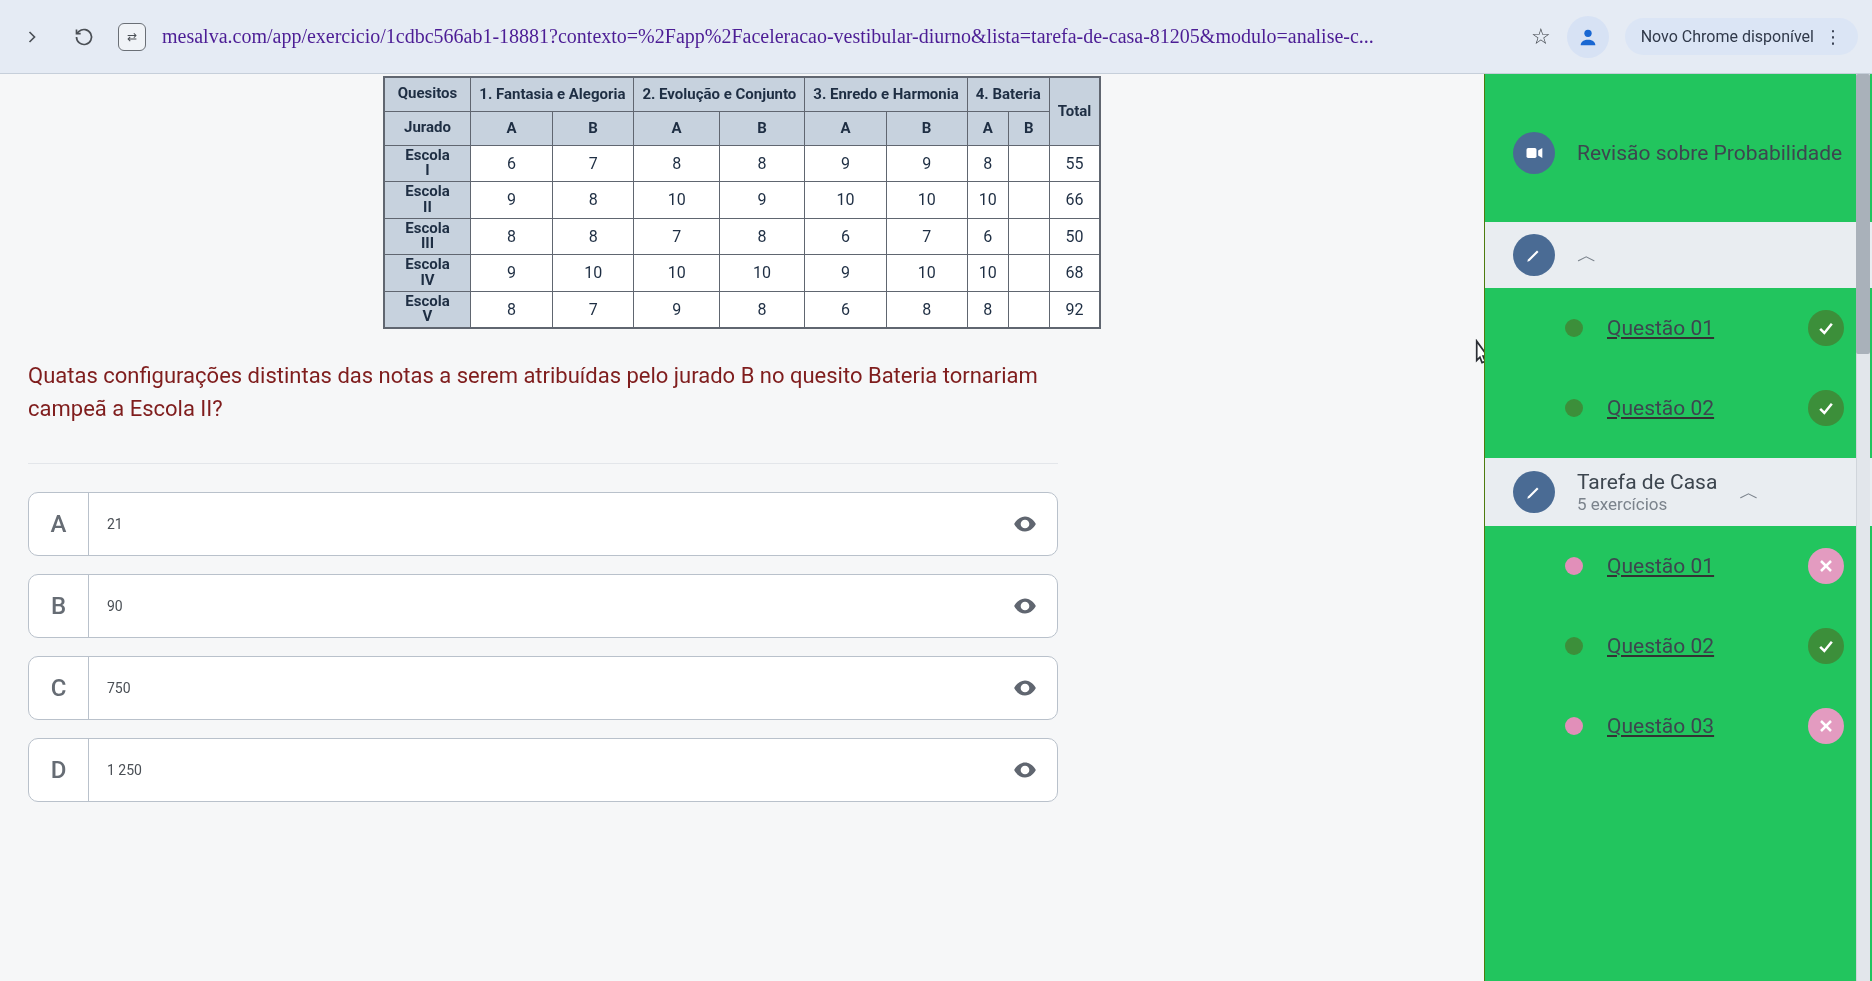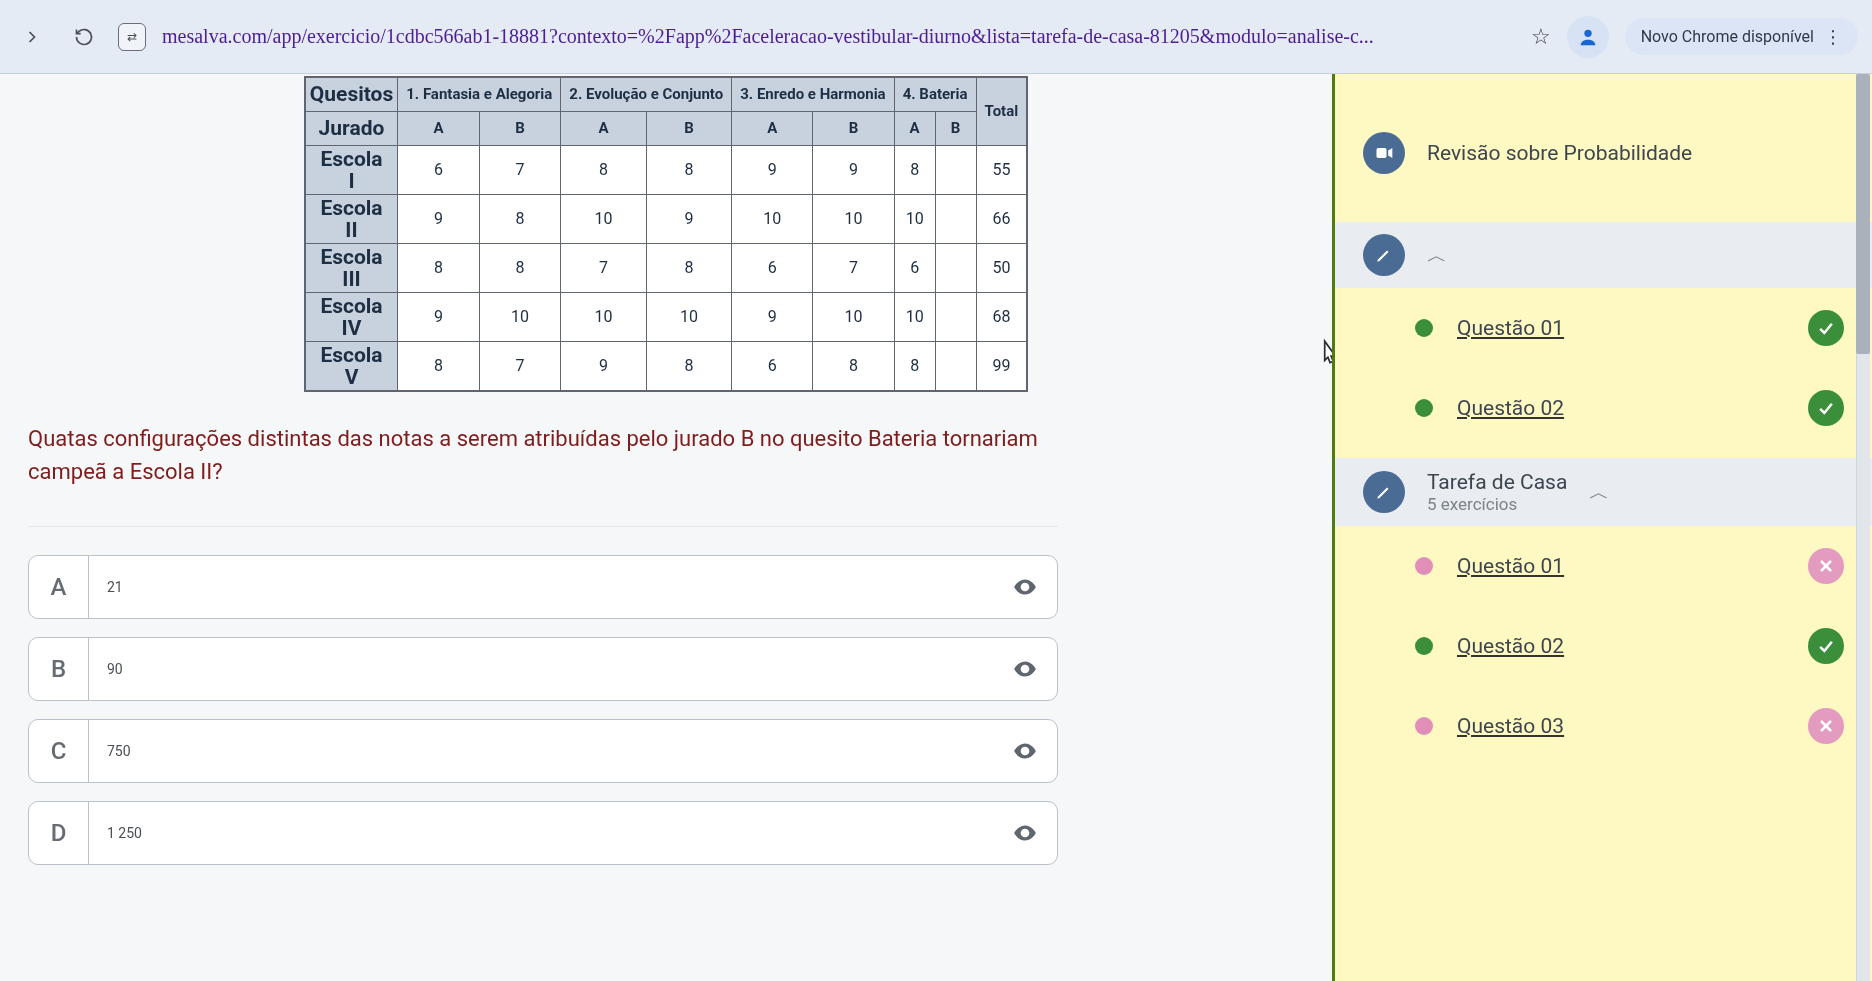--- a/index.html
+++ b/index.html
@@ -67,23 +67,23 @@
     display: flex;
     height: calc(100% - 74px);
   }
   .main {
     flex: 1;
     padding: 0 28px 0 28px;
     overflow: hidden;
     position: relative;
   }
   .sidebar {
-    width: 540px;
-    background: #fef9c3;
-    border-left: 3px solid #4d7c0f;
+    width: 388px;
+    background: #22c55e;
+    border-left: 1px solid #4d7c0f;
     overflow-y: auto;
     padding-top: 40px;
   }
 
   
   .score-table {
     border-collapse: collapse;
     margin: 2px auto 30px auto;
     background: #fff;
     border: 2px solid #606670;
@@ -92,21 +92,21 @@
     border: 1px solid #606670;
     text-align: center;
     font-size: 16px;
     color: #1e2e43;
     padding: 4px 8px;
     min-width: 36px;
     height: 34px;
     background: #fff;
   }
   .score-table thead th { background: #c7d2de; font-weight: 700; font-size: 15px; }
-  .score-table .row-head { background: #c7d2de; font-weight: 700; font-size: 21px; line-height: 1.05; padding: 2px 4px; }
+  .score-table .row-head { background: #c7d2de; font-weight: 700; font-size: 15px; line-height: 1.05; padding: 2px 13px; }
 
   
   .question {
     font-size: 22px;
     color: #7f1d1d;
     line-height: 1.5;
     max-width: 1030px;
     margin-bottom: 38px;
     margin-top: 27px;
   }
@@ -311,21 +311,21 @@
           <tr>
             <th class="row-head">Escola<br>V</th>
             <td>8</td>
             <td>7</td>
             <td>9</td>
             <td>8</td>
             <td>6</td>
             <td>8</td>
             <td>8</td>
             <td></td>
-            <td>99</td>
+            <td>92</td>
           </tr>
         </tbody>
     </table>
 
     <div class="question">Quatas configurações distintas das notas a serem atribuídas pelo jurado B no quesito Bateria tornariam campeã a Escola II?</div>
 
     <hr class="sep">
 
     <div id="options">
         <div class="option">

